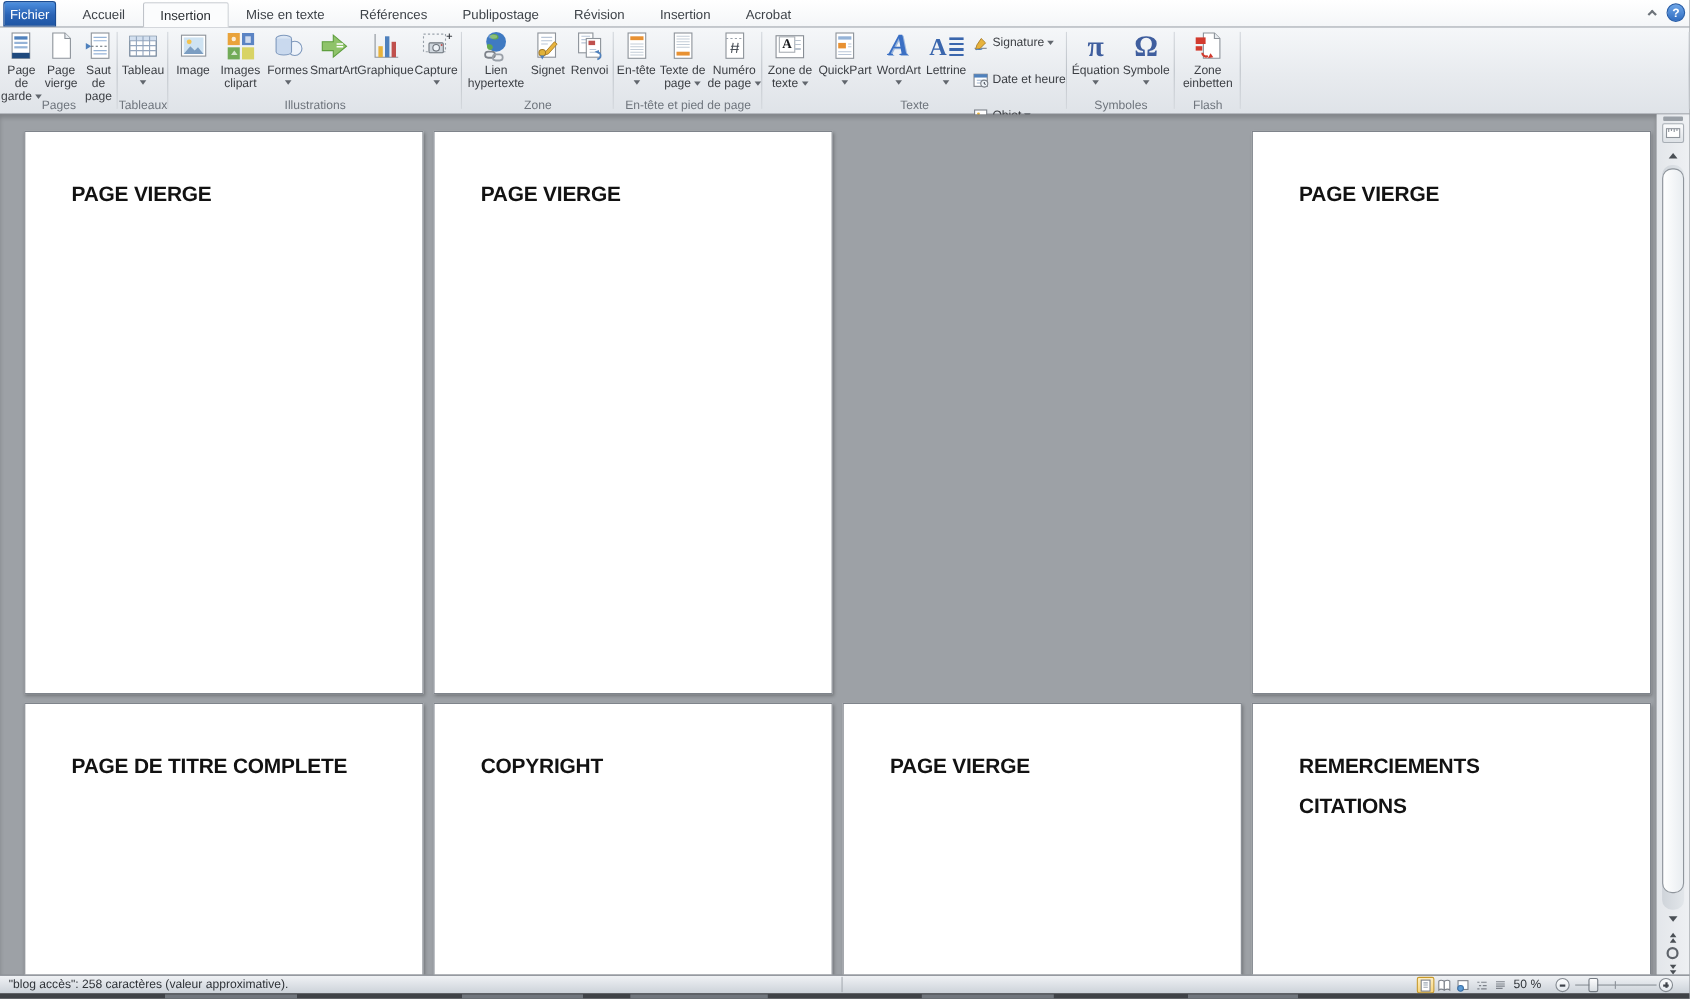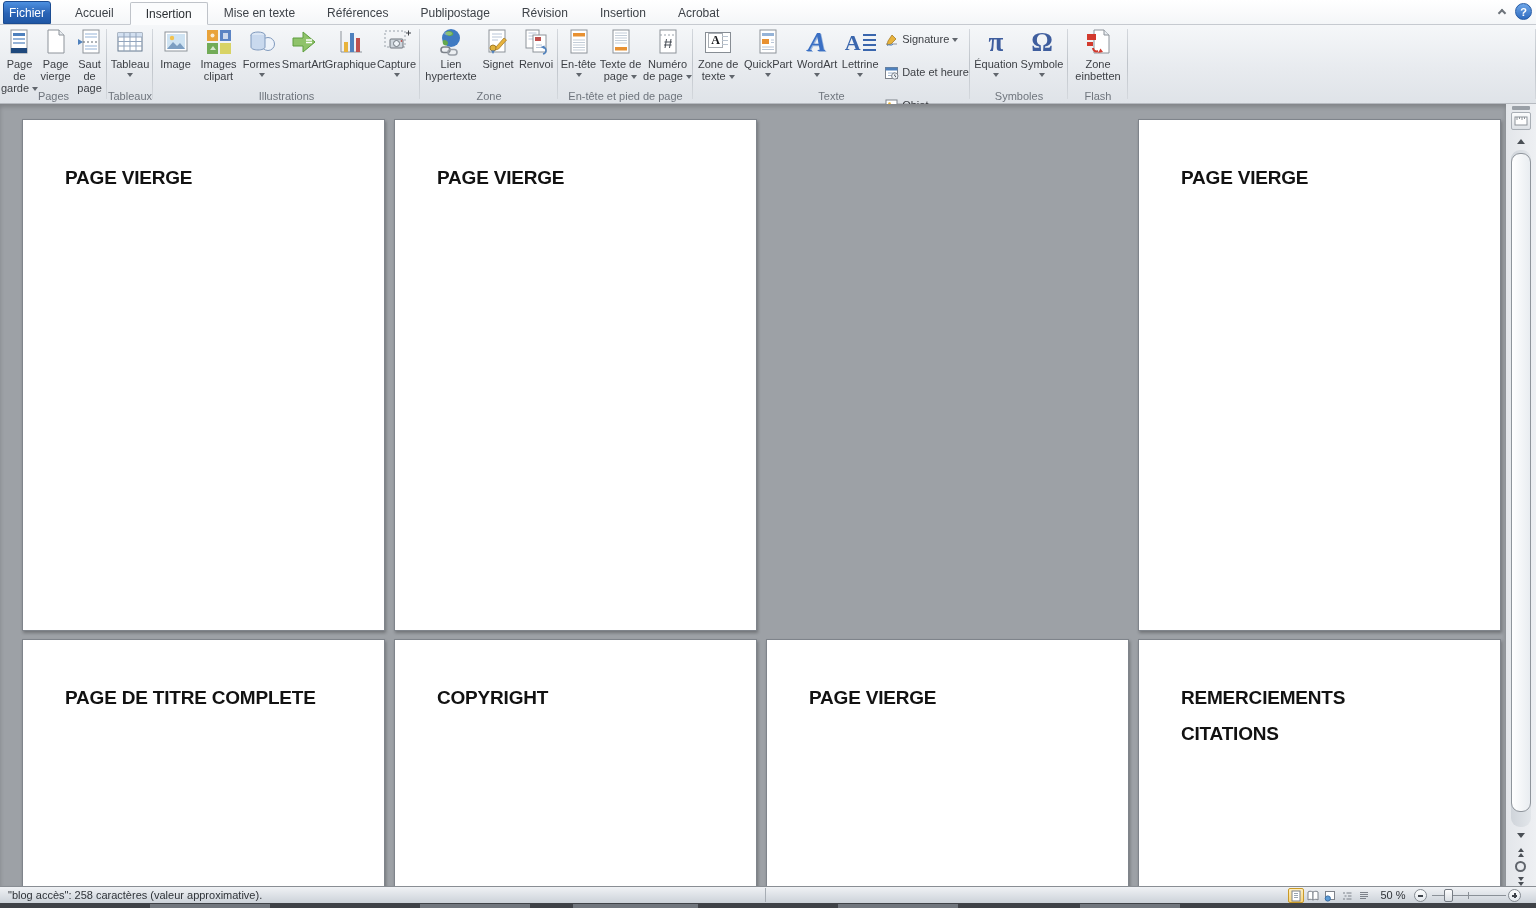--- a/index.html
+++ b/index.html
@@ -108,21 +108,21 @@
   
   .statusbar { position:absolute; top:886px; left:0; width:1536px; height:17px;
                background:linear-gradient(#f0f2f5,#ccd2d9); border-top:1px solid #898e94;
                font-size:11px; color:#2f3338; }
   .status-msg { position:absolute; left:8px; top:2px; }
   .status-sep { position:absolute; left:765px; top:1px; bottom:1px; width:1px; background:#a7adb4; }
   .view-btns { position:absolute; left:1288px; top:1px; display:flex; gap:1px; }
   .vbtn { width:16px; height:15px; display:flex; align-items:center; justify-content:center;
           border:1px solid transparent; border-radius:2px; }
   .vbtn.selected { background:linear-gradient(#fdeec3,#f9d478); border:1px solid #c99a27; }
-  .zoom-label { position:absolute; left:1376px; top:2px; width:34px; text-align:center; }
+  .zoom-label { position:absolute; left:1376px; top:2px; width:34px; text-align:left; }
   .zbtn { position:absolute; top:2px; width:13px; height:13px; border-radius:50%;
           border:1px solid #858b92; background:linear-gradient(#fcfdfe,#e2e7ec); }
   .zbtn::before { content:""; position:absolute; left:3px; right:3px; top:5px; height:1.5px; background:#3e434a; }
   .zbtn.plus::after { content:""; position:absolute; top:3px; bottom:3px; left:5.3px; width:1.5px; background:#3e434a; }
   .ztrack { position:absolute; left:1432px; top:8px; width:74px; height:1px; background:#8a9097; }
   .ztick { position:absolute; left:1468px; top:5px; width:1px; height:7px; background:#8a9097; }
   .zthumb { position:absolute; left:1444px; top:2px; width:9px; height:13px; border-radius:2px;
             border:1px solid #767c84; background:linear-gradient(#fdfdfe,#d8dde2); }
 
   .taskbar-sliver { position:absolute; top:903px; left:0; width:1536px; height:5px; background:#3f4247; }

